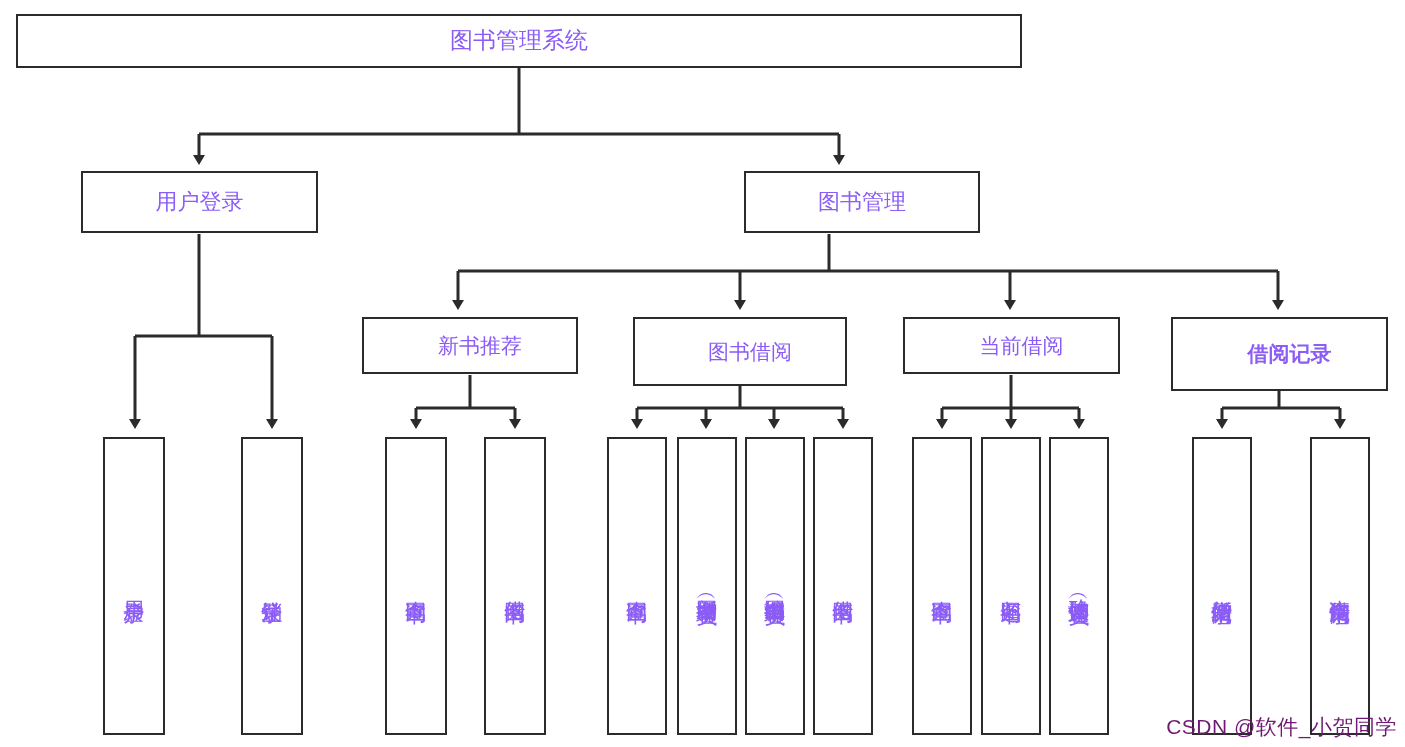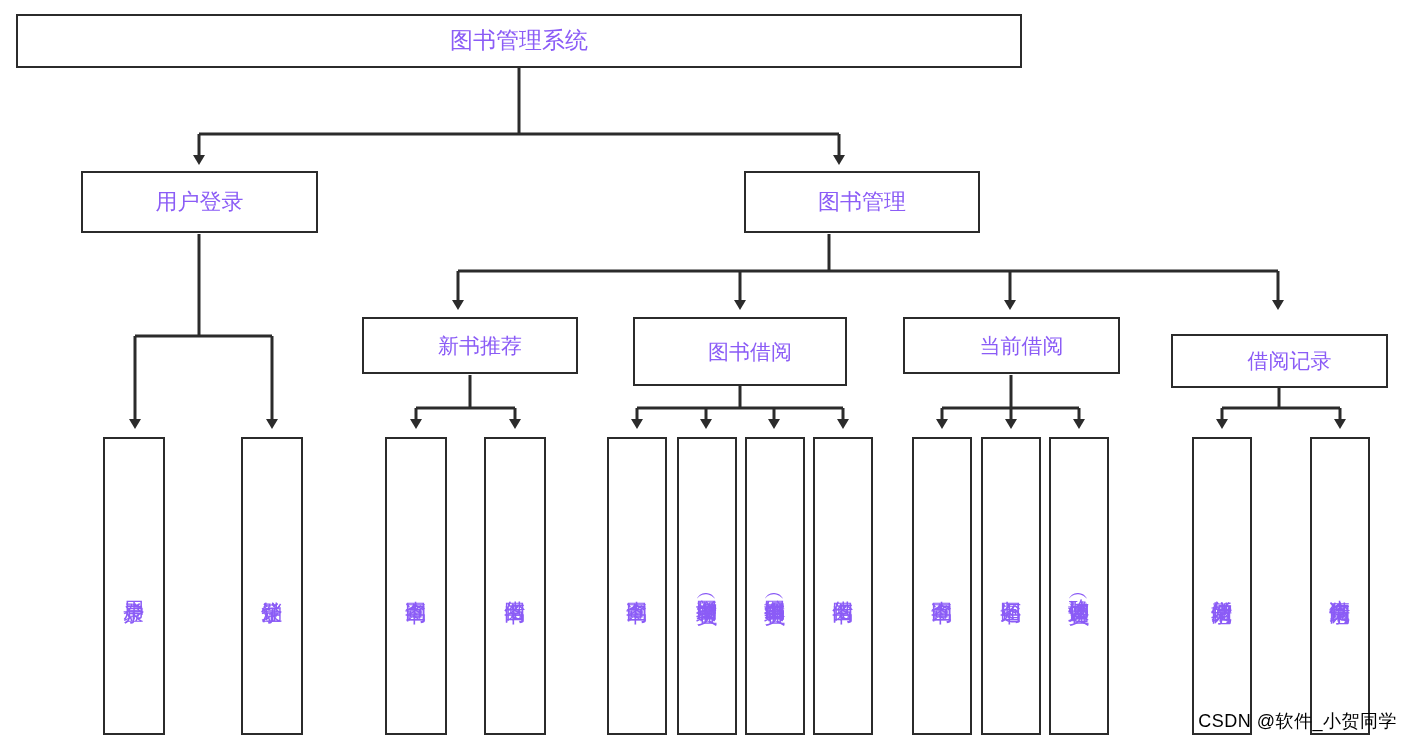--- a/index.html
+++ b/index.html
@@ -55,23 +55,23 @@
     letter-spacing: 1px;
   }
   .node.leaf .vtext {
     writing-mode: vertical-rl;
     text-orientation: upright;
     white-space: nowrap;
   }
   .watermark {
     position: absolute;
     right: 8px;
-    bottom: 14px;
-    font-size: 18px;
-    color: #000000;
+    bottom: 6px;
+    font-size: 21px;
+    color: #701a75;
     letter-spacing: 0.5px;
     white-space: nowrap;
   }
 </style>
 </head>
 <body>
 
 <div id="canvas">
 
   <svg id="wires" viewBox="0 0 1405 747" xmlns="http://www.w3.org/2000/svg">
@@ -137,21 +137,21 @@
 
   <div class="node level3" style="left:362px; top:317px; width:216px; height:57px;">
     <span>新书推荐</span>
   </div>
   <div class="node level3" style="left:633px; top:317px; width:214px; height:69px;">
     <span>图书借阅</span>
   </div>
   <div class="node level3" style="left:903px; top:317px; width:217px; height:57px;">
     <span>当前借阅</span>
   </div>
-  <div class="node level3" style="left:1171px; top:334px; width:217px; height:54px;">
+  <div class="node level3" style="left:1171px; top:317px; width:217px; height:74px;font-weight:bold;">
     <span>借阅记录</span>
   </div>
 
   <div class="node leaf" style="left:103px; top:437px; width:62px; height:298px;">
     <span class="vtext">用户登录</span>
   </div>
   <div class="node leaf" style="left:241px; top:437px; width:62px; height:298px;">
     <span class="vtext">注销登录</span>
   </div>
 

